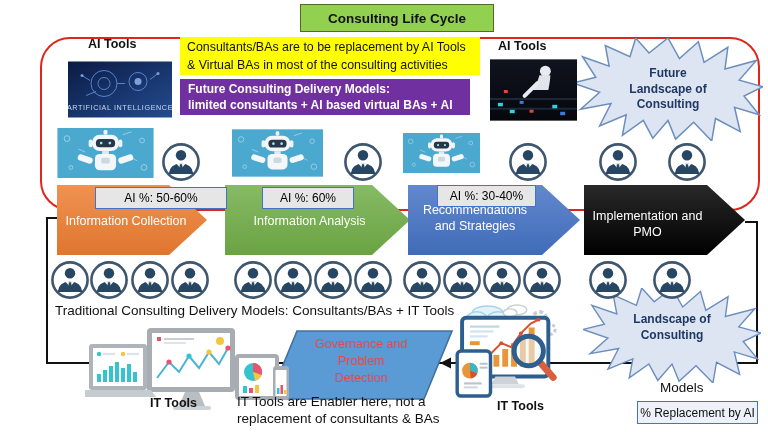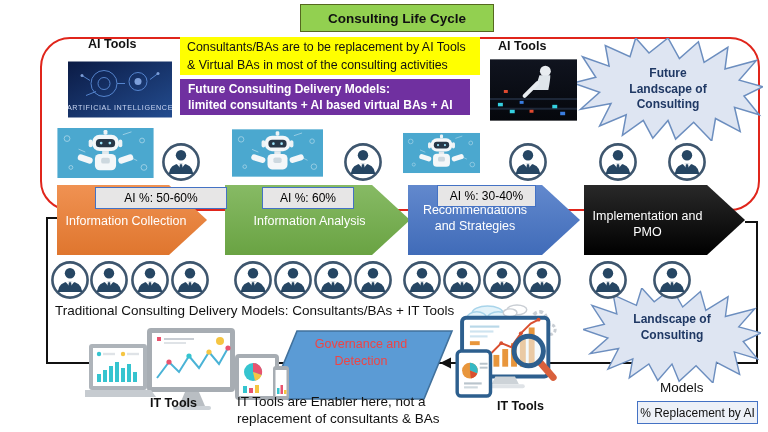--- a/index.html
+++ b/index.html
@@ -287,20 +287,21 @@
       </svg>
     </div>
 
   <div class="abs" id="traditional-text">Traditional Consulting Delivery Models: Consultants/BAs + IT Tools</div>
 
   <svg class="abs" id="governance-shape" viewBox="0 0 192 76">
     <polygon points="32,3 187,3 159,71 4,71" fill="#5B9BD5" stroke="#41719C" stroke-width="1.6"></polygon>
   </svg>
   <div class="abs" id="governance-text">
     <div>Governance and</div>
+    <div>Problem</div>
     <div>Detection</div>
   </div>
 
   <svg class="abs" id="it-illus-left" viewBox="0 0 205 88">
     <rect x="62" y="0" width="88" height="64" rx="4" fill="#a7adb3"></rect>
     <rect x="67" y="5" width="78" height="54" fill="#fff"></rect>
     <rect x="72" y="9" width="4" height="4" fill="#e9536e"></rect>
     <rect x="79" y="10" width="30" height="2" fill="#c9ced4"></rect>
       <rect x="79" y="14" width="22" height="2" fill="#dfe3e7"></rect>
     <circle cx="135" cy="13" r="4" fill="#f5c542"></circle>

